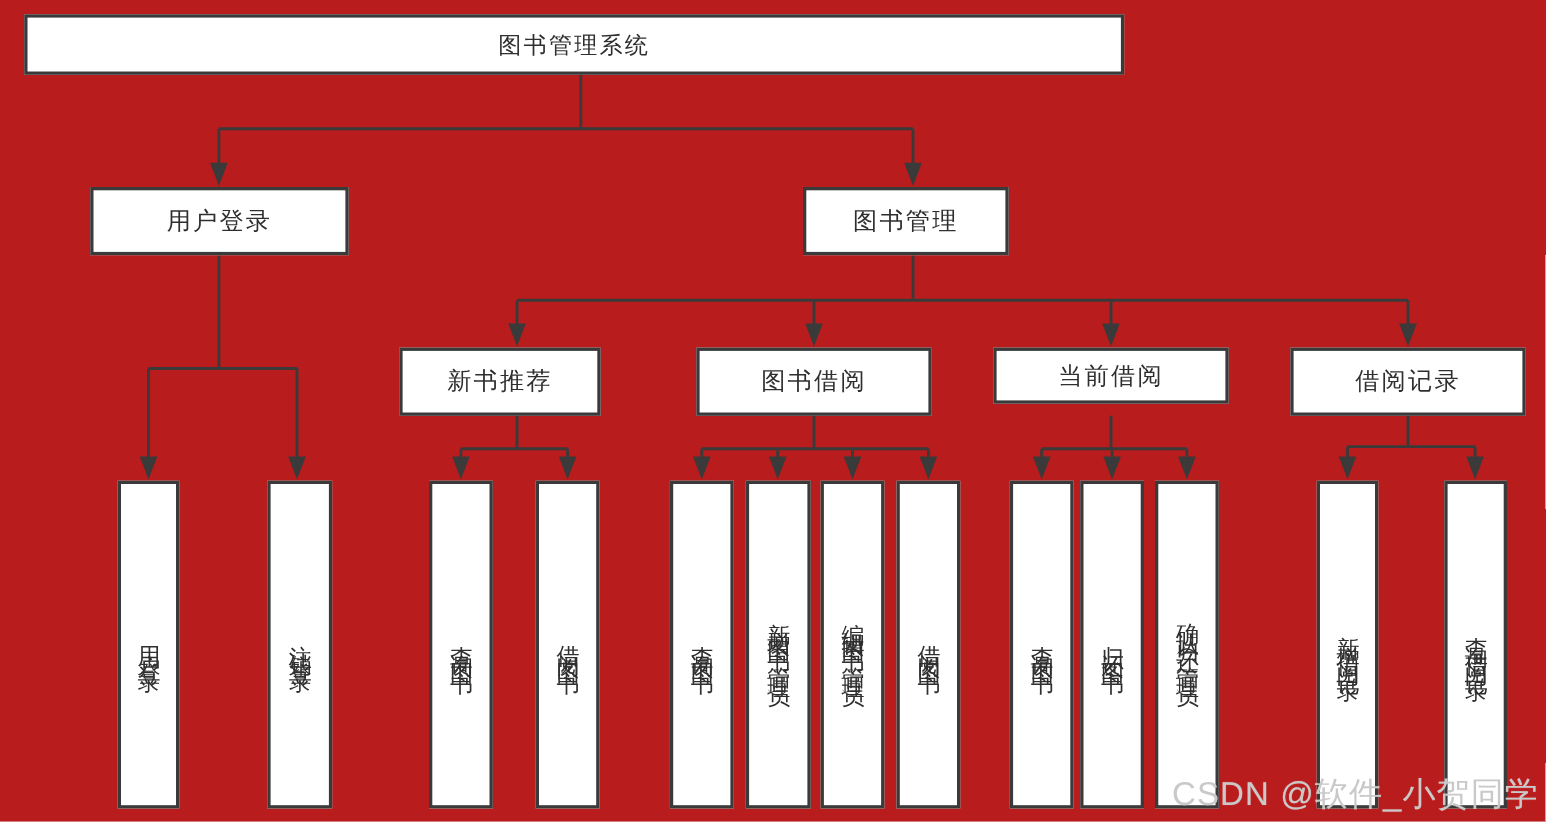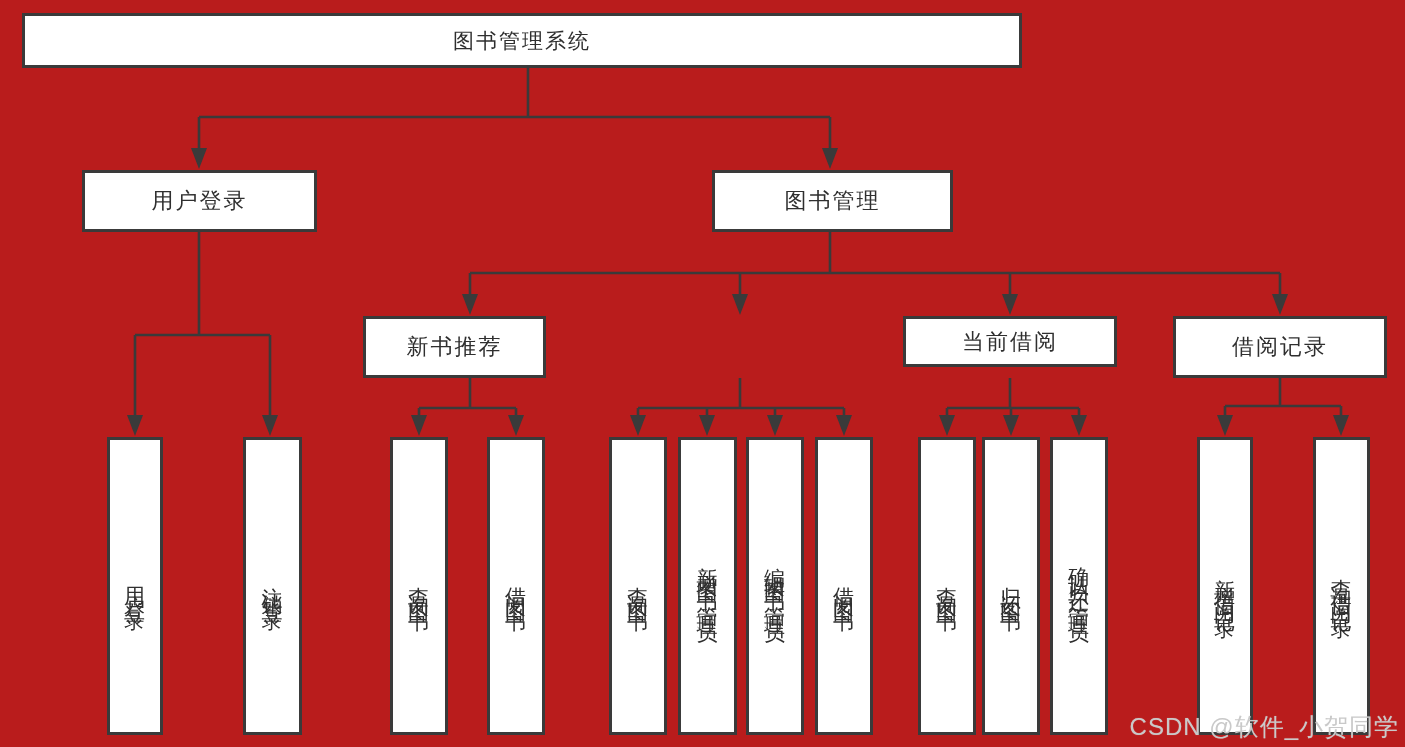--- a/index.html
+++ b/index.html
@@ -21,21 +21,21 @@
     position:absolute;box-sizing:border-box;background:var(--boxfill,#fff);
     border:3px solid var(--border,#3a3a3a);top:437px;height:298px;
     display:flex;align-items:center;justify-content:center;
   }
   .vnode span{
     writing-mode:vertical-rl;line-height:1;
     font-size:21px;letter-spacing:8px;
   }
   .watermark{
     position:absolute;right:6px;bottom:4px;z-index:5;
-    font-size:24px;letter-spacing:1px;color:var(--wm,#c9c9c9);
+    font-size:30px;letter-spacing:1px;color:var(--wm,#c9c9c9);
     text-shadow:0 0 1px rgba(255,255,255,.4);
   }
 </style>
 </head>
 <body>
 
 <div class="stage">
 
   <svg viewBox="0 0 1405 747">
     <path class="lines" d="
@@ -69,26 +69,29 @@
     </g>
   </svg>
 
   <div class="node root" style="left:22px;top:13px;width:1000px;height:55px">
     <span>图书管理系统</span>
   </div>
 
   <div class="node" style="left:82px;top:170px;width:235px;height:62px">
     <span>用户登录</span>
   </div>
-  <div class="node" style="left:712px;top:170px;width:241px;height:62px">
+  <div class="node" style="left:730px;top:170px;width:187px;height:62px">
     <span>图书管理</span>
   </div>
 
   <div class="node" style="left:363px;top:316px;width:183px;height:62px">
     <span>新书推荐</span>
+  </div>
+  <div class="node" style="left:633px;top:316px;width:214px;height:62px">
+    <span>图书借阅</span>
   </div>
   <div class="node" style="left:903px;top:316px;width:214px;height:51px">
     <span>当前借阅</span>
   </div>
   <div class="node" style="left:1173px;top:316px;width:214px;height:62px">
     <span>借阅记录</span>
   </div>
 
   <div class="vnode" style="left:107px;width:56px">
     <span>用户登录</span>

